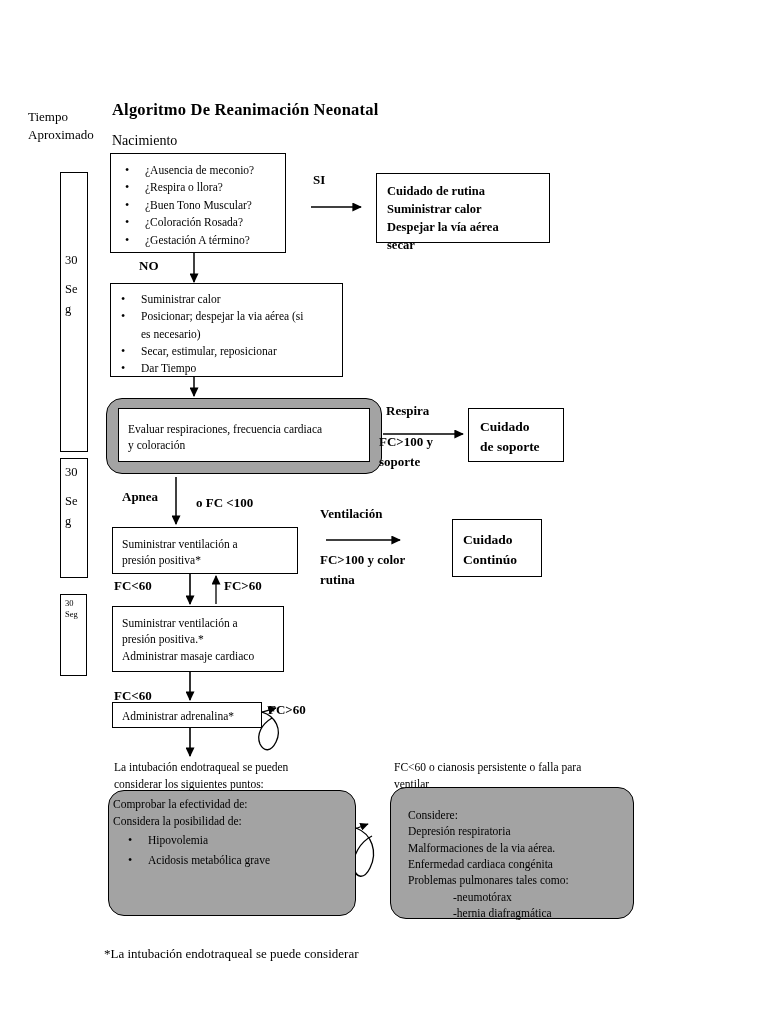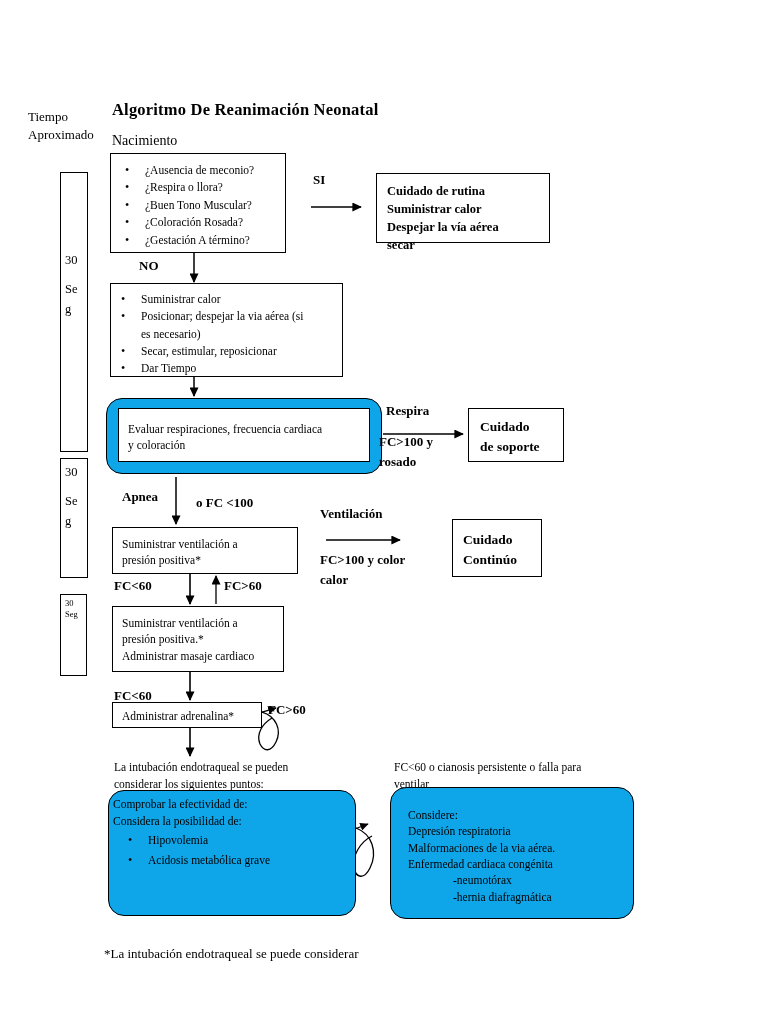--- a/index.html
+++ b/index.html
@@ -53,21 +53,21 @@
   
   .box {
     border: 1.4px solid #000;
     box-sizing: border-box;
     background: #fff;
   }
   .round {
     border: 1.4px solid #000;
     border-radius: 16px;
     box-sizing: border-box;
-    background: #0ea5e9;
+    background: #a3a3a3;
   }
   .tbox {
     border: 1.4px solid #000;
     box-sizing: border-box;
     background: #fff;
   }
 
   
   ul.blist {
     margin: 0;
@@ -220,21 +220,21 @@
   <div class="abs round" style="left:106px; top:398px; width:276px; height:76px;"></div>
   <div class="abs box" style="left:118px; top:408px; width:252px; height:54px;">
     <div class="small" style="padding:12px 0 0 9px;">
       <div class="ln">Evaluar respiraciones, frecuencia cardiaca</div>
       <div class="ln">y coloración</div>
     </div>
   </div>
 
   <div class="abs boldlab" style="left:386px; top:403px;">Respira</div>
   <div class="abs boldlab" style="left:379px; top:434px;">FC&gt;100 y</div>
-  <div class="abs boldlab" style="left:379px; top:454px;">rosado</div>
+  <div class="abs boldlab" style="left:379px; top:454px;">soporte</div>
 
   <div class="abs box" style="left:468px; top:408px; width:96px; height:54px;">
     <div class="bold" style="padding:8px 0 0 11px; font-size:13.5px;">
       <div class="ln">Cuidado</div>
       <div class="ln">de soporte</div>
     </div>
   </div>
 
   <div class="abs boldlab" style="left:122px; top:489px;">Apnea</div>
   <div class="abs boldlab" style="left:196px; top:495px;">o FC &lt;100</div>
@@ -242,21 +242,21 @@
   <div class="abs boldlab" style="left:320px; top:506px;">Ventilación</div>
 
   <div class="abs box" style="left:112px; top:527px; width:186px; height:47px;">
     <div class="small" style="padding:8px 0 0 9px;">
       <div class="ln">Suministrar ventilación a</div>
       <div class="ln">presión positiva*</div>
     </div>
   </div>
 
   <div class="abs boldlab" style="left:320px; top:552px;">FC&gt;100 y color</div>
-  <div class="abs boldlab" style="left:320px; top:572px;">calor</div>
+  <div class="abs boldlab" style="left:320px; top:572px;">rutina</div>
 
   <div class="abs box" style="left:452px; top:519px; width:90px; height:58px;">
     <div class="bold" style="padding:10px 0 0 10px; font-size:13.5px;">
       <div class="ln">Cuidado</div>
       <div class="ln">Continúo</div>
     </div>
   </div>
 
   <div class="abs boldlab" style="left:114px; top:578px;">FC&lt;60</div>
   <div class="abs boldlab" style="left:224px; top:578px;">FC&gt;60</div>
@@ -296,20 +296,21 @@
     <div class="ln">FC&lt;60 o cianosis persistente o falla para</div>
     <div class="ln">ventilar</div>
   </div>
 
   <div class="abs round" style="left:390px; top:787px; width:244px; height:132px;">
     <div class="small" style="padding:19px 0 0 17px;">
       <div class="ln">Considere:</div>
       <div class="ln">Depresión respiratoria</div>
       <div class="ln">Malformaciones de la via aérea.</div>
       <div class="ln">Enfermedad cardiaca congénita</div>
+      <div class="ln">Problemas pulmonares tales como:</div>
       <div class="ln" style="padding-left:45px;">-neumotórax</div>
       <div class="ln" style="padding-left:45px;">-hernia diafragmática</div>
     </div>
   </div>
 
   <div class="abs plain" style="left:104px; top:945px; font-size:13px;">*La intubación endotraqueal se puede considerar</div>
 
 </div>
 
 </body></html>

